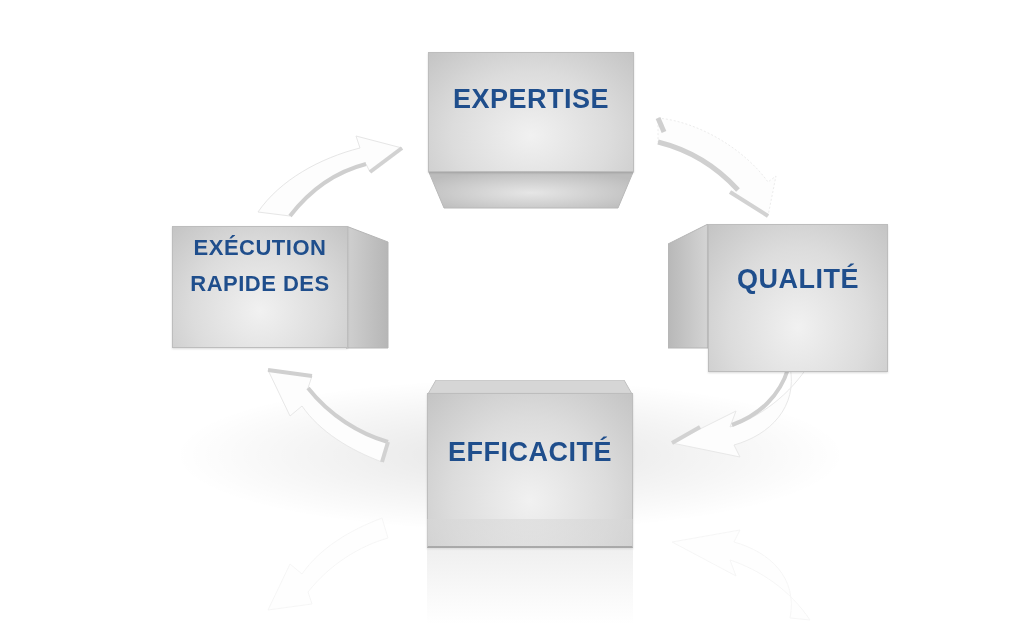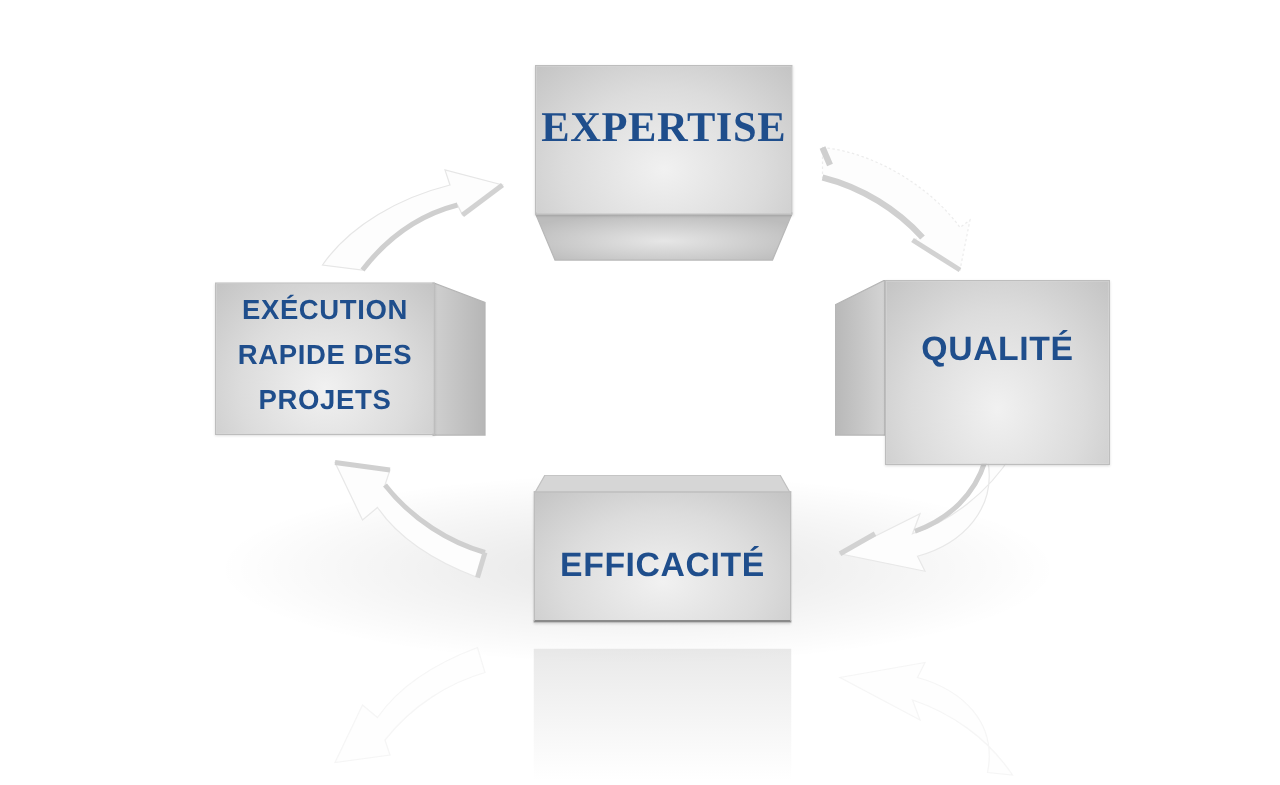--- a/index.html
+++ b/index.html
@@ -61,38 +61,37 @@
     <svg style="position:absolute;left:428px;top:170px;" width="206" height="40" viewBox="0 0 206 40">
       <defs>
         <radialGradient id="gb1" cx="50%" cy="60%" r="60%">
           <stop offset="0%" stop-color="#e6e6e6"></stop>
             <stop offset="100%" stop-color="#bcbcbc"></stop>
         </radialGradient>
       </defs>
       <polygon points="0,0 206,0 190,38 16,38" fill="url(#gb1)" stroke="#b8b8b8" stroke-width="1"></polygon>
     </svg>
     <div class="face-front" style="left:428px;top:52px;width:206px;height:120px;">
-      <div class="label" style="top:30px;font-size:34px;font-family:Liberation Serif, serif;">EXPERTISE</div>
+      <div class="label" style="top:30px;font-size:27px;">EXPERTISE</div>
     </div>
   </div>
 
   <div>
     <svg style="position:absolute;left:346px;top:226px;" width="44" height="124" viewBox="0 0 44 124">
       <defs>
         <linearGradient id="gs1" x1="0" y1="0" x2="1" y2="0">
           <stop offset="0%" stop-color="#d0d0d0"></stop>
             <stop offset="100%" stop-color="#b6b6b6"></stop>
         </linearGradient>
       </defs>
       <polygon points="0,0 0,122 42,122 42,16" fill="url(#gs1)" stroke="#b5b5b5" stroke-width="1"></polygon>
     </svg>
     <div class="face-front" style="left:172px;top:226px;width:176px;height:122px;">
       <div class="label" style="top:44px;font-size:22px;">RAPIDE DES</div>
       <div class="label" style="top:8px;font-size:22px;">EXÉCUTION</div>
-      <div class="label" style="top:80px;font-size:22px;">PROJETS</div>
     </div>
   </div>
 
   <div>
     <svg style="position:absolute;left:668px;top:224px;" width="42" height="126" viewBox="0 0 42 126">
       <defs>
         <linearGradient id="gs2" x1="0" y1="0" x2="1" y2="0">
           <stop offset="0%" stop-color="#b8b8b8"></stop>
             <stop offset="100%" stop-color="#d4d4d4"></stop>
         </linearGradient>
@@ -101,20 +100,20 @@
     </svg>
     <div class="face-front" style="left:708px;top:224px;width:180px;height:148px;">
       <div class="label" style="top:38px;font-size:27px;">QUALITÉ</div>
     </div>
   </div>
 
   <div>
     <svg style="position:absolute;left:426px;top:380px;" width="208" height="16" viewBox="0 0 208 16">
       <polygon points="10,0 198,0 206,14 2,14" fill="#d6d6d6" stroke="#c0c0c0" stroke-width="1"></polygon>
     </svg>
-    <div class="face-front" style="left:427px;top:393px;width:206px;height:105px;border-bottom:2px solid #8a8a8a;">
+    <div class="face-front" style="left:427px;top:393px;width:206px;height:155px;border-bottom:2px solid #8a8a8a;">
       <div class="label" style="top:42px;font-size:27px;">EFFICACITÉ</div>
     </div>
 
     <div style="position:absolute;left:427px;top:519px;width:206px;height:105px;background:linear-gradient(to bottom, rgba(215,215,215,0.55), rgba(255,255,255,0));"></div>
   </div>
 
 </div>
 
 </body></html>

